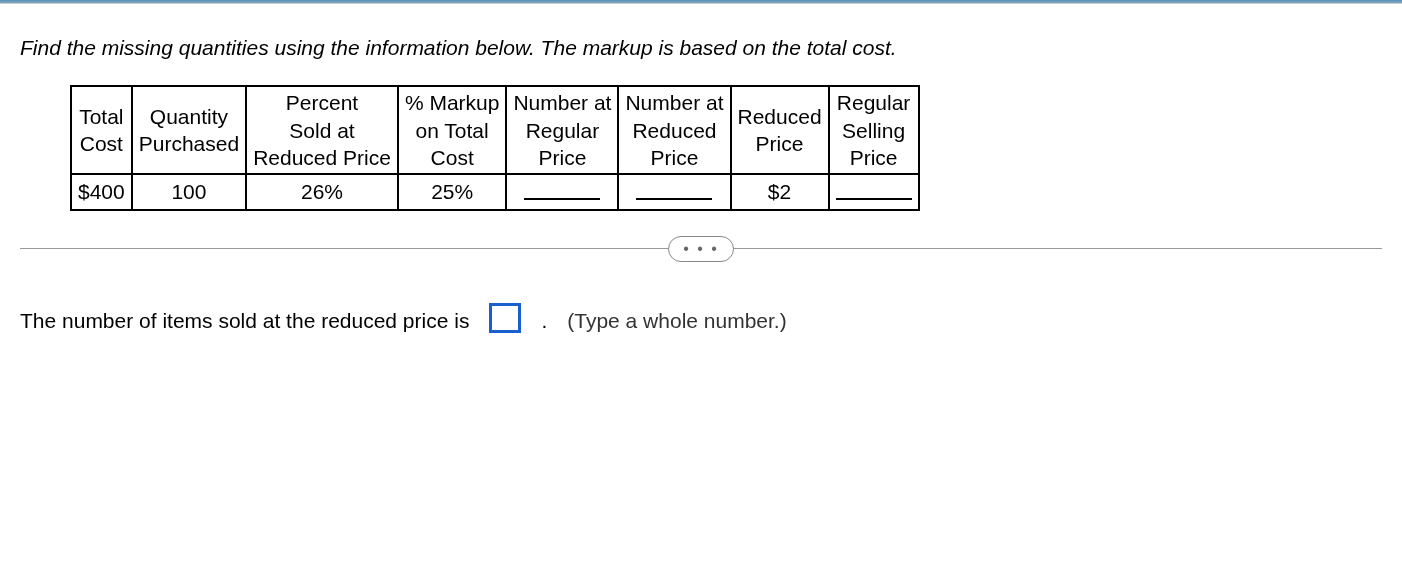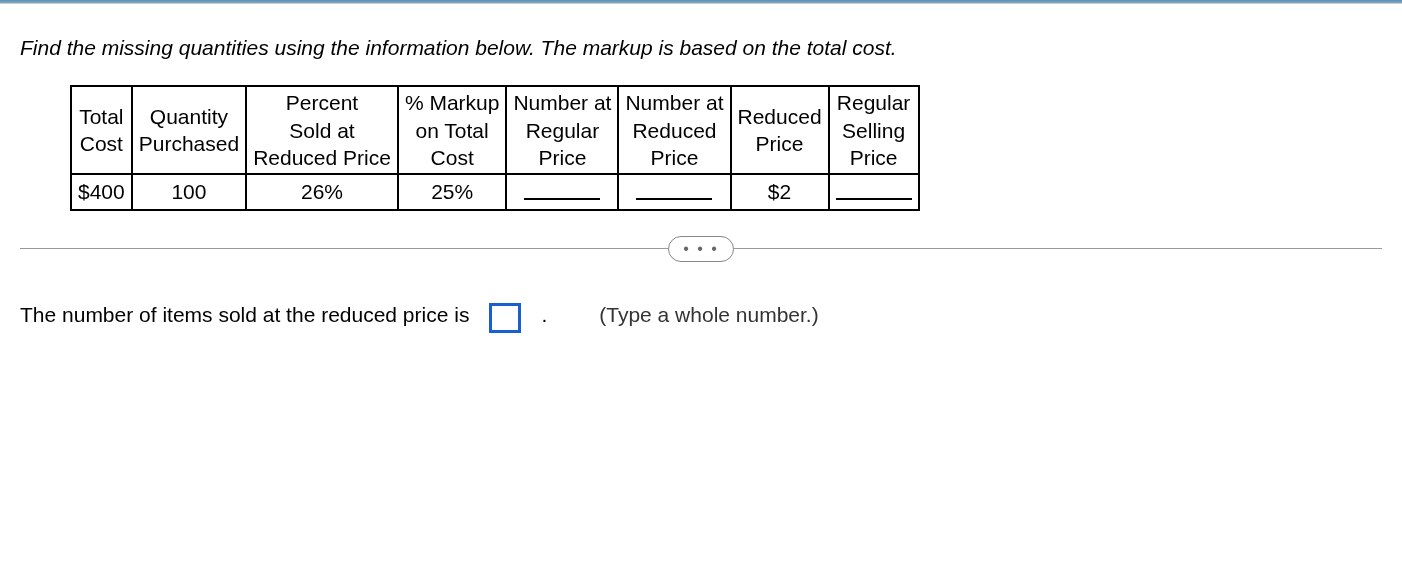--- a/index.html
+++ b/index.html
@@ -71,36 +71,35 @@
       padding: 4px 14px;
       background: #fff;
       color: #666;
       font-size: 16px;
       letter-spacing: 2px;
       line-height: 1;
       cursor: pointer;
     }
     .answer-row {
       display: flex;
-      align-items: flex-start;
+      align-items: flex-end;
       flex-wrap: wrap;
       gap: 20px;
     }
     .answer-input {
       width: 32px;
       height: 30px;
       border: 3px solid #1a5fd0;
       background: #fff;
       text-align: center;
       font-size: 18px;
       padding: 0;
     }
     .hint-text {
       color: #333;
-      margin-left: 32px;
     }
   </style>
 </head>
 <body>
 
 <div class="top-border"></div>
 
 <div class="content">
 
   <div class="question-text">Find the missing quantities using the information below. The markup is based on the total cost.</div>

